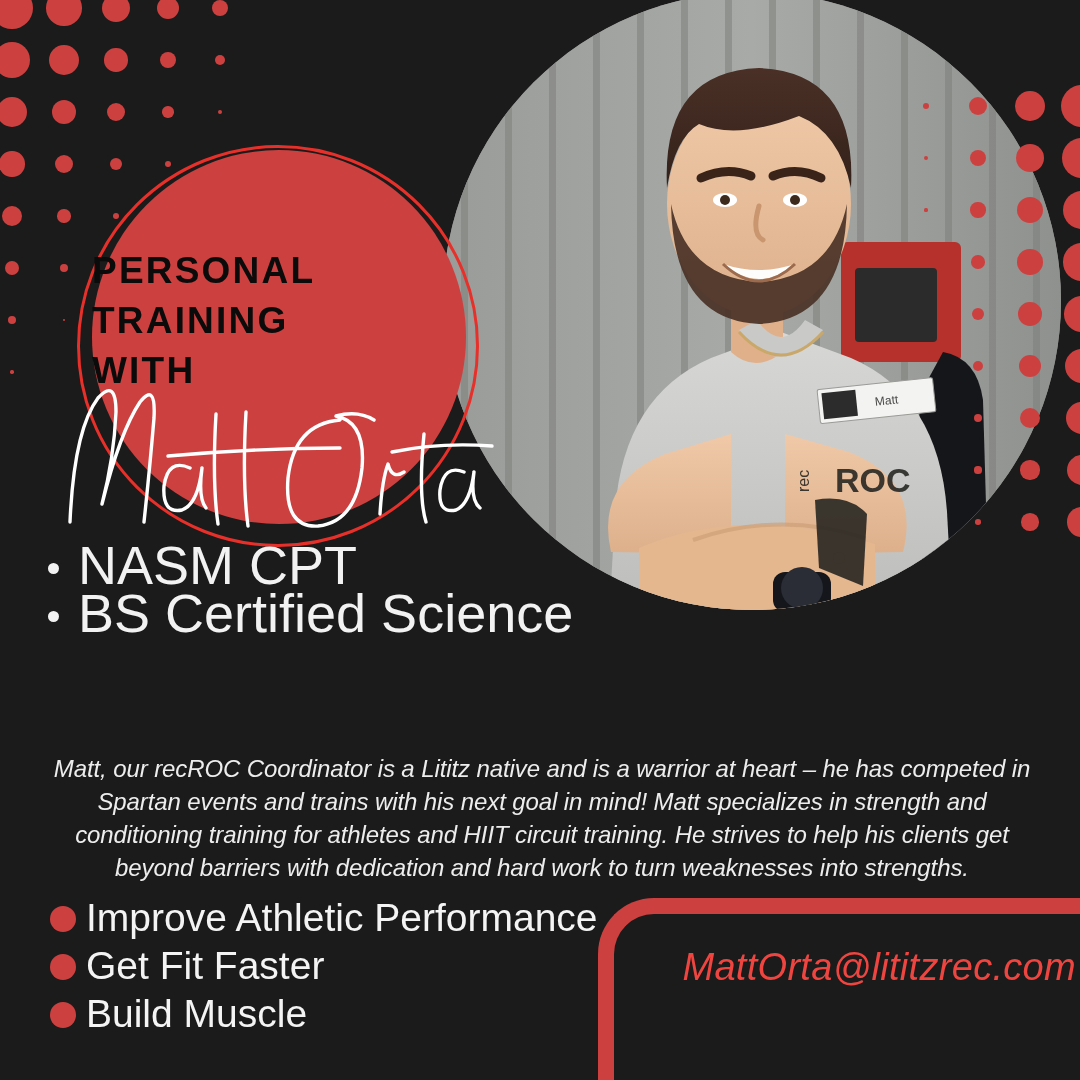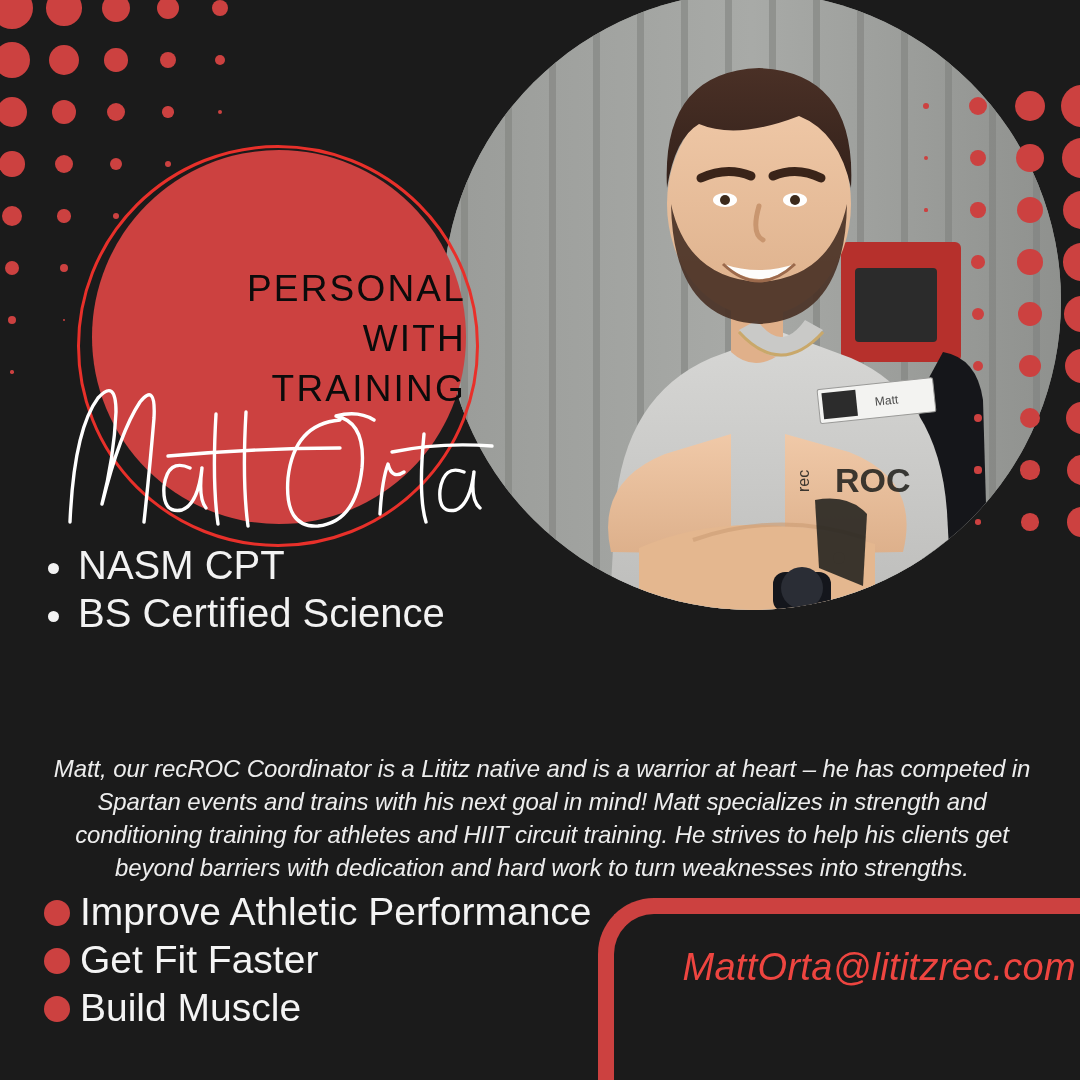--- a/index.html
+++ b/index.html
@@ -58,26 +58,26 @@
     left: 92px;
     top: 150px;
     width: 374px;
     height: 374px;
     border-radius: 50%;
     background: #cc4140;
   }
   #badge-text {
     position: absolute;
     left: 92px;
-    top: 264px;
+    top: 246px;
     width: 374px;
-    text-align: right;
+    text-align: left;
     color: #0b0b0b;
     font-size: 37px;
-    font-weight: 400;
+    font-weight: 700;
     line-height: 50px;
     letter-spacing: 2.2px;
   }
   #signature {
     position: absolute;
     left: 40px;
     top: 372px;
     width: 460px;
     height: 170px;
   }
@@ -86,21 +86,21 @@
   
   #credentials {
     position: absolute;
     left: 34px;
     top: 542px;
     width: 520px;
     margin: 0;
     padding: 0 0 0 44px;
     list-style: none;
     color: #f2f2f2;
-    font-size: 40px;
+    font-size: 54px;
     line-height: 47px;
     font-weight: 300;
   }
   #credentials li {
     position: relative;
     margin-bottom: 1px;
   }
   #credentials li::before {
     content: "";
     position: absolute;
@@ -126,21 +126,21 @@
     font-style: italic;
     font-weight: 300;
     letter-spacing: -0.1px;
   }
 
   
   #benefits {
     position: absolute;
     left: 38px;
     top: 882px;
-    margin: 6px;
+    margin: 12px;
     padding: 0;
     list-style: none;
   }
   #benefits li {
     position: relative;
     padding-left: 36px;
     color: #f4f4f4;
     font-size: 39px;
     line-height: 48px;
     font-weight: 300;
@@ -344,22 +344,22 @@
       <div class="dot" style="left: 166.512px; top: 374.512px; height: 30.975px; width: 30.975px; background: rgb(204, 65, 64);"></div>
       <div class="dot" style="left: 75.2px; top: 439.2px; height: 5.6px; width: 5.6px; background: rgb(204, 65, 64);"></div>
       <div class="dot" style="left: 121.25px; top: 433.25px; height: 17.5px; width: 17.5px; background: rgb(204, 65, 64);"></div>
       <div class="dot" style="left: 167.3px; top: 427.3px; height: 29.4px; width: 29.4px; background: rgb(204, 65, 64);"></div>
     </div>
 
   <div id="badge-ring"></div>
   <div id="badge-disc"></div>
   <div id="badge-text">
     <div>PERSONAL</div>
+    <div>TRAINING</div>
     <div>WITH</div>
-    <div>TRAINING</div>
   </div>
 
   <div id="signature">
     <svg viewBox="0 0 460 170">
       <g fill="none" stroke="#ffffff" stroke-width="3.4" stroke-linecap="round" stroke-linejoin="round">
 
         <path d="M30 150 Q34 58 58 26 Q76 6 76 40 Q74 86 62 132 Q80 60 100 30 Q116 10 114 46 Q110 94 104 150"></path>
 
         <path d="M150 96 Q128 86 124 114 Q122 142 142 138 Q158 132 162 96 Q158 126 166 136"></path>
 

